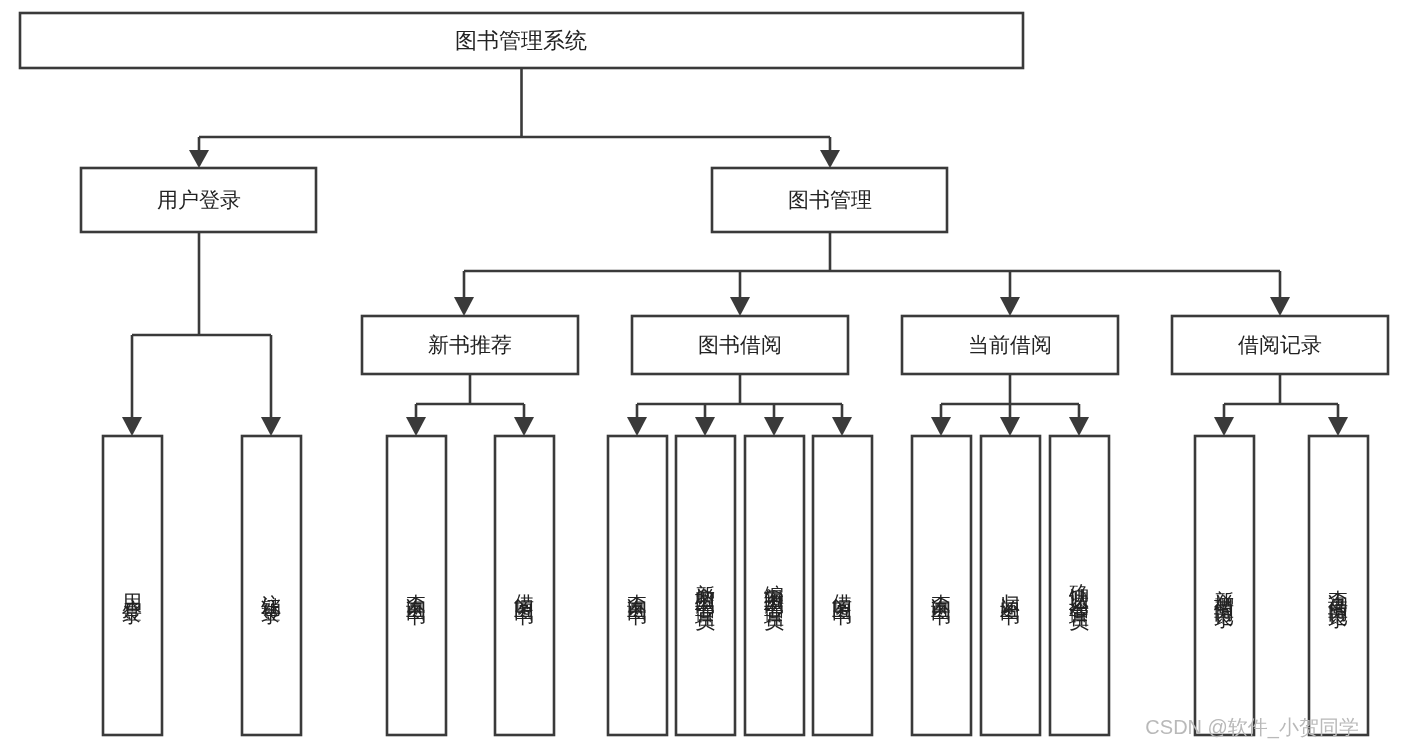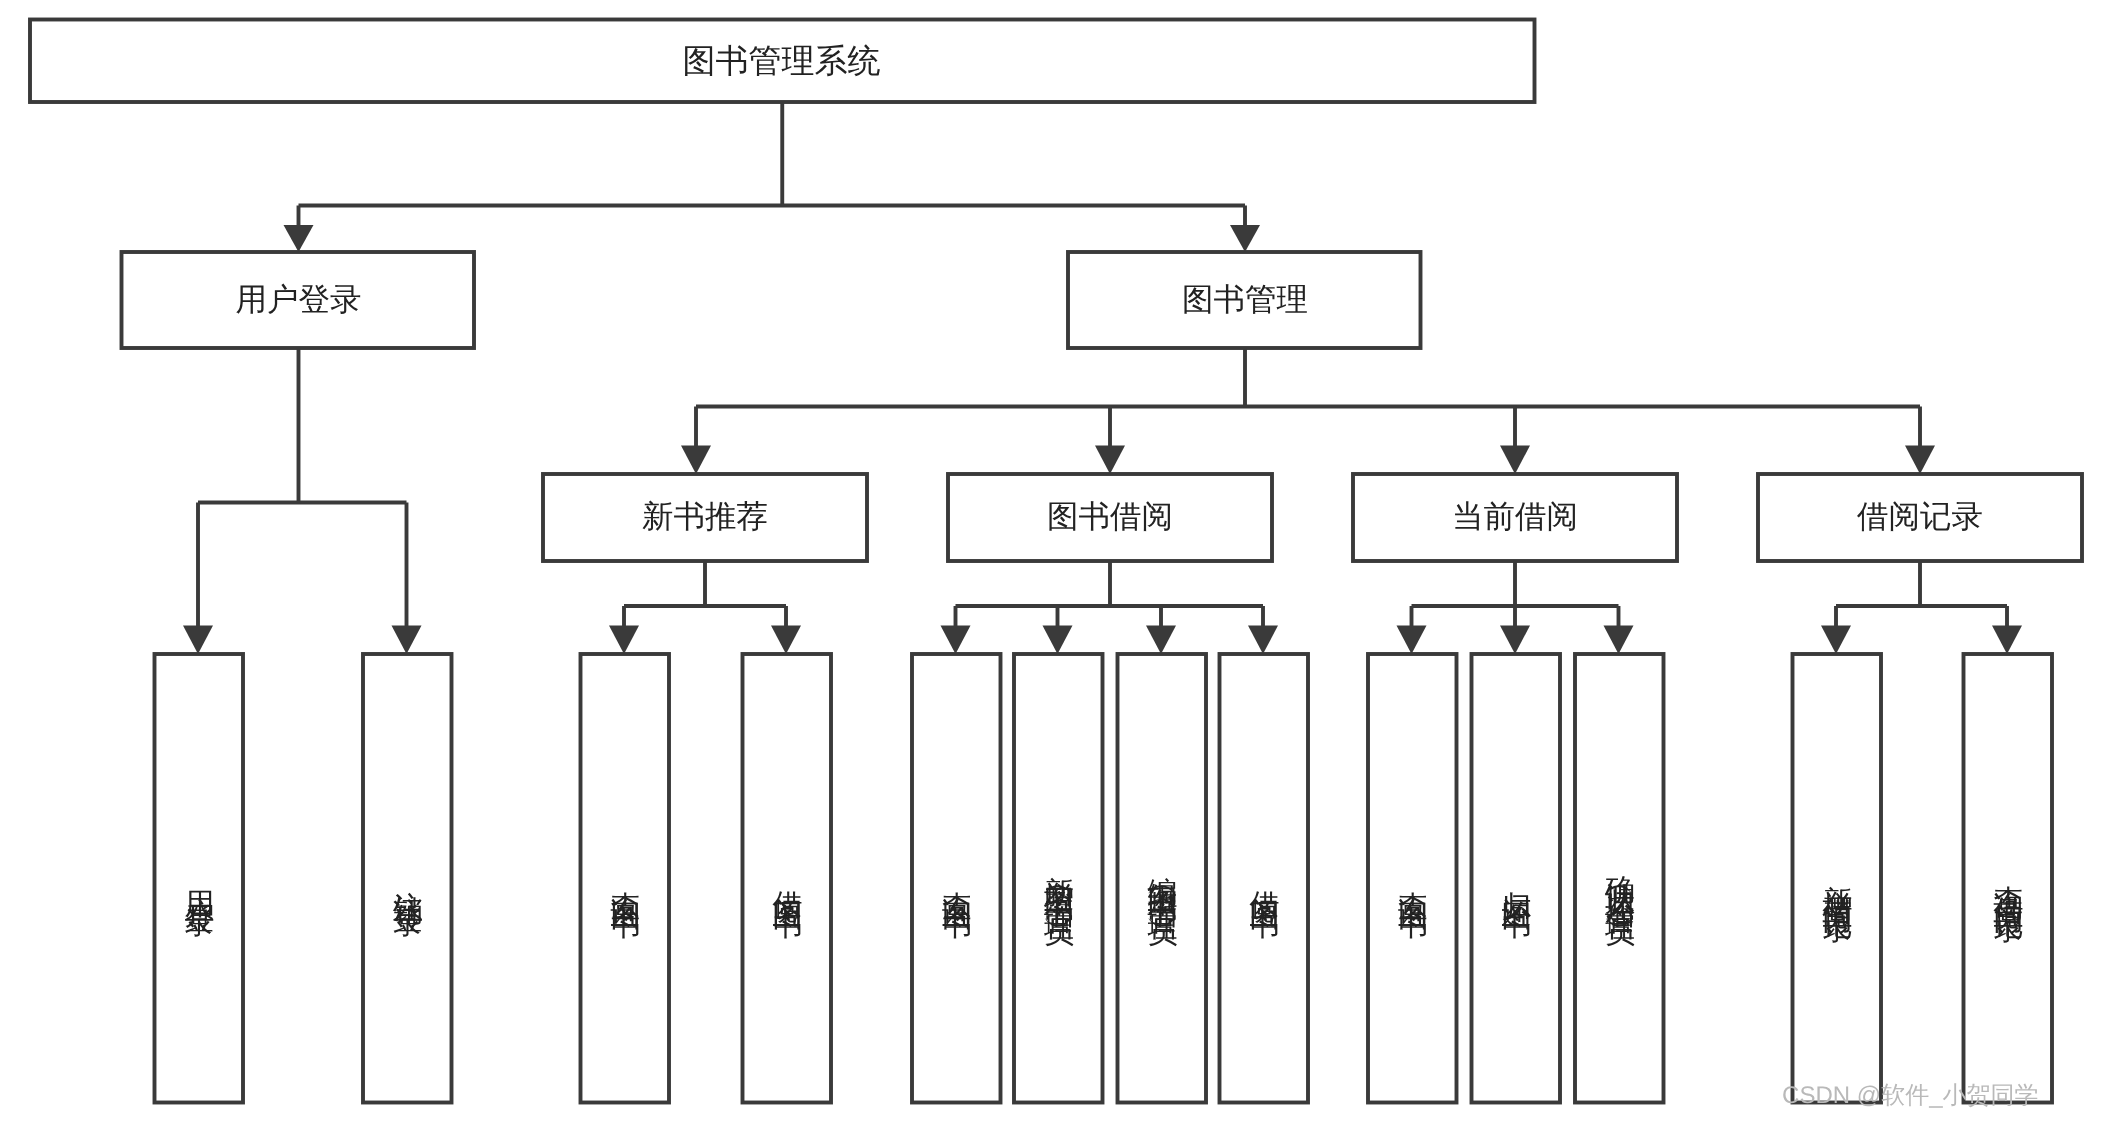--- a/index.html
+++ b/index.html
@@ -52,21 +52,21 @@
     font-size: 21px;
   }
   .label-root {
     font-size: 22px;
   }
   .watermark {
     position: absolute;
     right: 8px;
     bottom: 6px;
     font-family: "Liberation Sans", "DejaVu Sans", sans-serif;
-    font-size: 16px;
+    font-size: 20px;
     color: #b9b9b9;
     white-space: nowrap;
     user-select: none;
     pointer-events: none;
   }
 </style>
 </head>
 <body>
 
 <div id="diagram-root">

